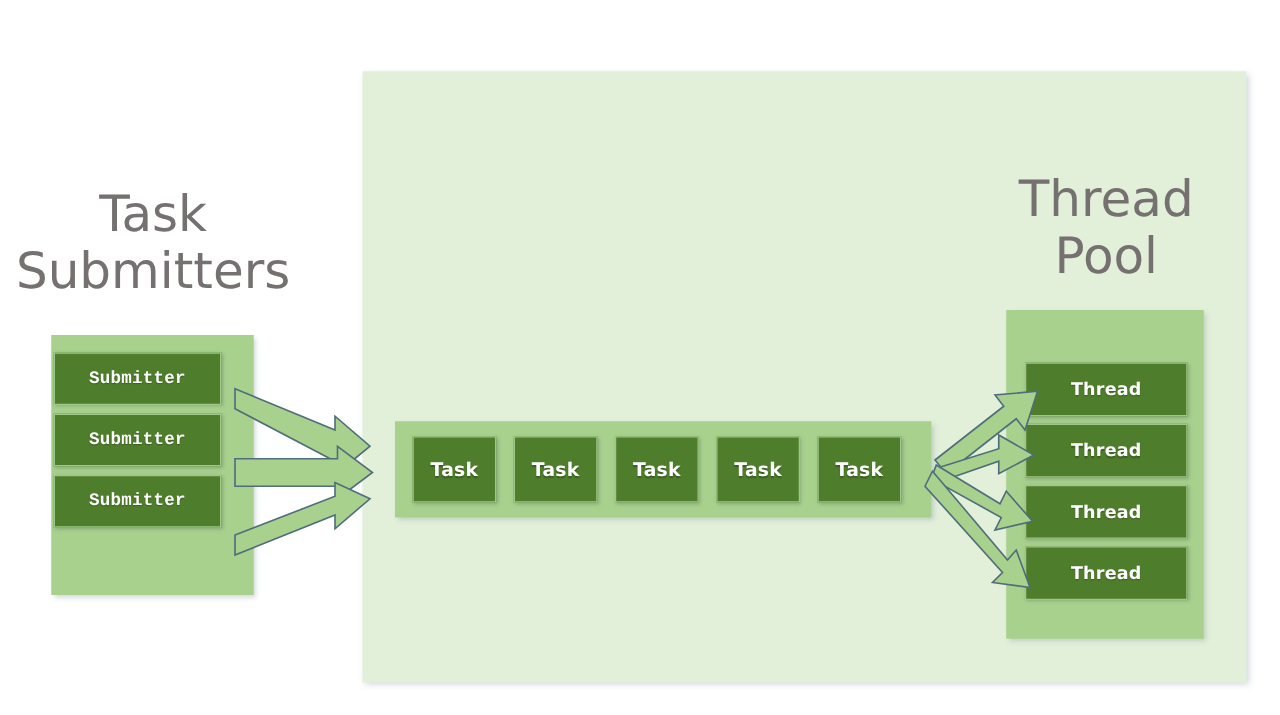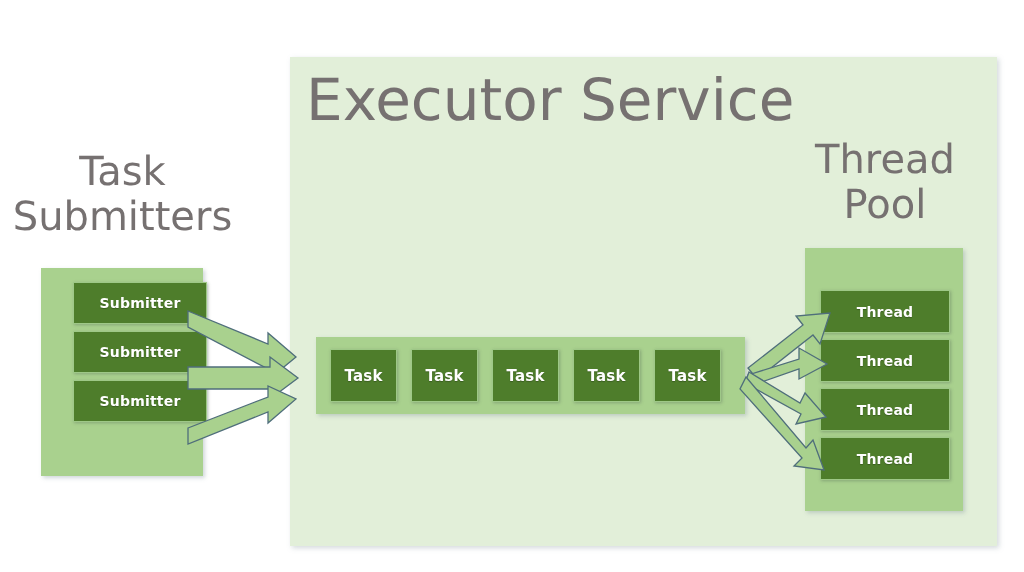--- a/index.html
+++ b/index.html
@@ -97,24 +97,25 @@
   #thread-pool-panel {
     left: 805px; top: 248px;
     width: 158px; height: 263px;
   }
   #task-queue-panel {
     left: 316px; top: 337px;
     width: 429px; height: 77px;
   }
 
   .submitter-chip {
-    left: 32px;
+    left: 2px;
     width: 134px;
     height: 42px;
     font-size: 14px;
+    font-family: Liberation Mono, monospace;
   }
   .thread-chip {
     left: 15px;
     width: 130px;
     height: 43px;
     font-size: 14px;
   }
   .task-chip {
     top: 12px;
     width: 67px;
@@ -136,21 +137,20 @@
     stroke-linejoin: miter;
   }
 </style>
 </head>
 <body>
 
 <div id="stage">
 
   <div class="panel panel-pale" id="executor-service-panel"></div>
 
-  <div class="heading" id="title-executor">Executor Service</div>
 
   <div class="heading" id="title-submitters">Task
 Submitters</div>
 
   <div class="panel panel-light" id="submitters-panel">
     <div class="chip submitter-chip" style="top:14px;">Submitter</div>
     <div class="chip submitter-chip" style="top:63px;">Submitter</div>
     <div class="chip submitter-chip" style="top:112px;">Submitter</div>
   </div>
 

